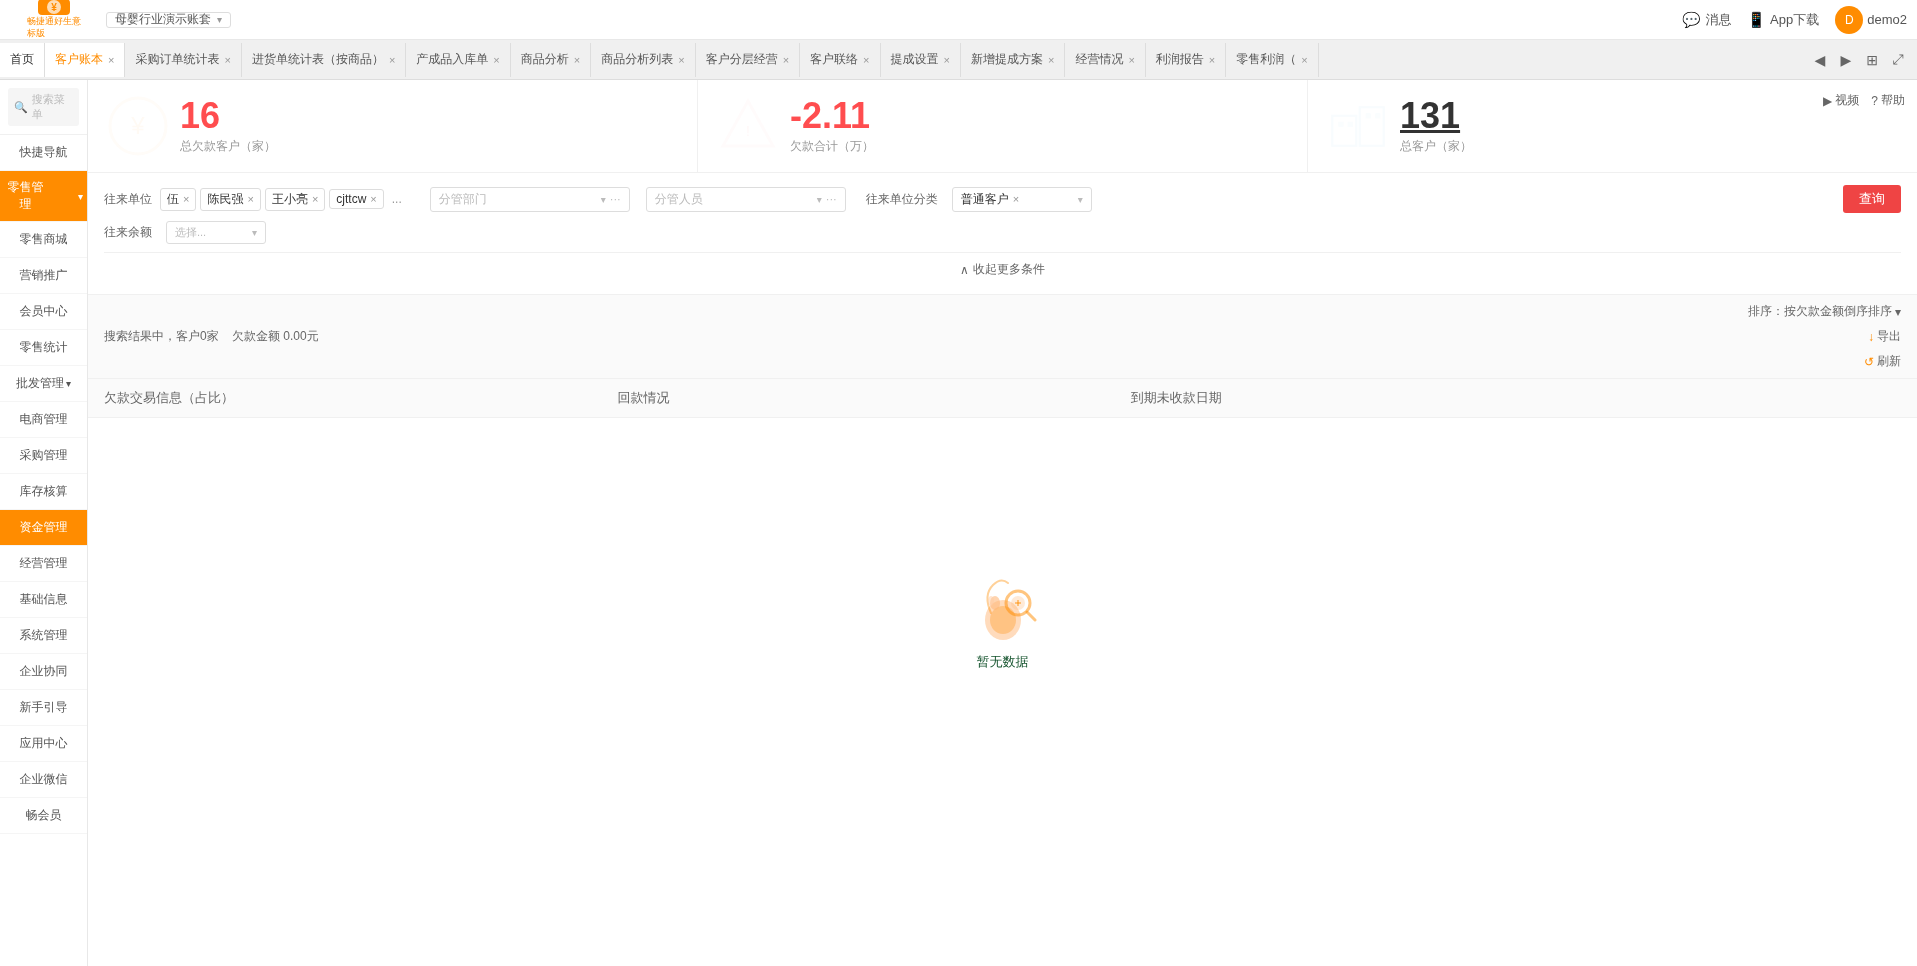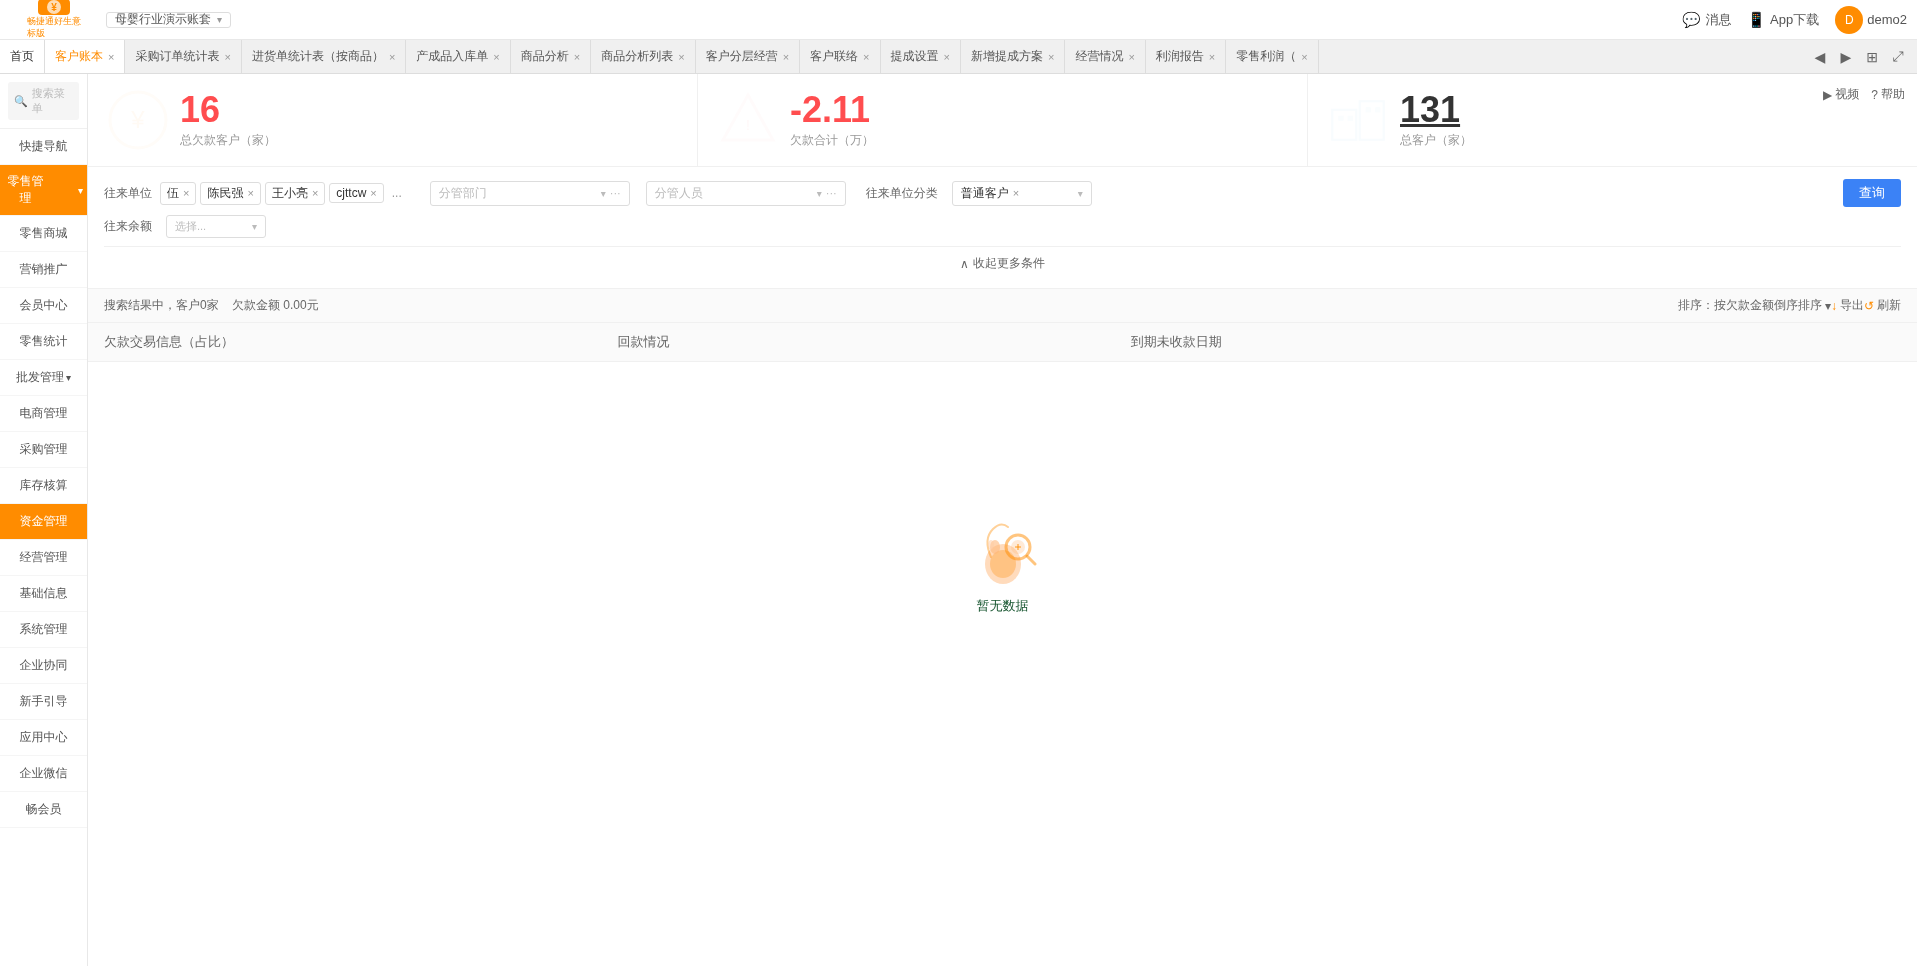--- a/index.html
+++ b/index.html
@@ -21,21 +21,21 @@
       padding: 2px 8px; font-size: 12px; cursor: pointer; color: #555; margin-left: 8px;
       height: 16px;
     }
     .top-selector .arrow { margin-left: 6px; color: #999; font-size: 10px; }
     .top-right { margin-left: auto; display: flex; align-items: center; gap: 16px; }
     .top-right-item { display: flex; align-items: center; gap: 4px; font-size: 13px; color: #555; cursor: pointer; }
     .avatar { width: 28px; height: 28px; border-radius: 50%; background: #ff8c00; display: flex; align-items: center; justify-content: center; color: #fff; font-size: 12px; }
 
     
     .tab-bar {
-      display: flex; align-items: center; background: #f0f0f0; height: 34px;
+      display: flex; align-items: center; background: #f0f0f0; height: 40px;
       border-bottom: 1px solid #ddd; overflow: hidden; position: relative;
     }
     .tab-item {
       display: flex; align-items: center; padding: 0 10px; height: 34px; font-size: 12px;
       cursor: pointer; white-space: nowrap; border-right: 1px solid #ddd; color: #555;
       background: #f0f0f0;
     }
     .tab-item.active { background: #fff; color: #ff8c00; font-weight: 500; }
     .tab-item .tab-close { margin-left: 5px; color: #999; font-size: 11px; cursor: pointer; }
     .tab-item.home { background: #fff; color: #333; }
@@ -74,26 +74,26 @@
     .filter-area { padding: 12px 16px; background: #fff; border-bottom: 1px solid #f0f0f0; }
     .filter-row { display: flex; align-items: center; flex-wrap: wrap; gap: 8px; margin-bottom: 8px; }
     .filter-label { font-size: 12px; color: #666; white-space: nowrap; }
     .filter-tags { display: flex; align-items: center; flex-wrap: wrap; gap: 4px; }
     .filter-tag { display: flex; align-items: center; background: #fff; border: 1px solid #ddd; border-radius: 3px; padding: 2px 6px; font-size: 12px; color: #333; }
     .filter-tag .tag-close { margin-left: 4px; color: #999; cursor: pointer; font-size: 11px; }
     .filter-more { color: #999; font-size: 12px; cursor: pointer; padding: 2px 4px; }
     .filter-select { display: flex; align-items: center; border: 1px solid #ddd; border-radius: 3px; padding: 3px 8px; font-size: 12px; color: #555; cursor: pointer; min-width: 120px; }
     .filter-select .arrow { margin-left: auto; color: #bbb; font-size: 10px; }
     .filter-select-wide { min-width: 200px; }
-    .filter-query-btn { background: #3b82f6; color: #fff; border: none; border-radius: 3px; padding: 5px 16px; font-size: 13px; cursor: pointer; margin-left: auto; }
+    .filter-query-btn { background: #ef4444; color: #fff; border: none; border-radius: 3px; padding: 5px 16px; font-size: 13px; cursor: pointer; margin-left: auto; }
     .filter-collapse { display: flex; align-items: center; justify-content: center; padding: 4px; font-size: 12px; color: #666; cursor: pointer; gap: 4px; }
 
     
     .result-info { display: flex; align-items: center; justify-content: space-between; padding: 8px 16px; background: #fafafa; border-bottom: 1px solid #f0f0f0; font-size: 12px; color: #666; }
-    .result-actions { display: flex; align-items: flex-end; gap: 0; }
+    .result-actions { display: flex; align-items: flex-end; gap: 8px; flex-direction: column; }
     .result-action { display: flex; align-items: center; gap: 3px; cursor: pointer; color: #666; }
     .sort-select { display: flex; align-items: center; gap: 3px; cursor: pointer; }
 
     
     .table-wrap { background: #fff; }
     .table-header { display: grid; grid-template-columns: 2fr 2fr 1.5fr 1.5fr; padding: 10px 16px; background: #fafafa; border-bottom: 1px solid #f0f0f0; font-size: 13px; color: #666; font-weight: 500; }
     .table-body { min-height: 400px; display: flex; align-items: center; justify-content: center; flex-direction: column; padding: 60px 0; }
     .empty-icon { width: 80px; height: 80px; display: flex; align-items: center; justify-content: center; }
     .empty-text { margin-top: 8px; font-size: 13px; color: #14532d; }
 

